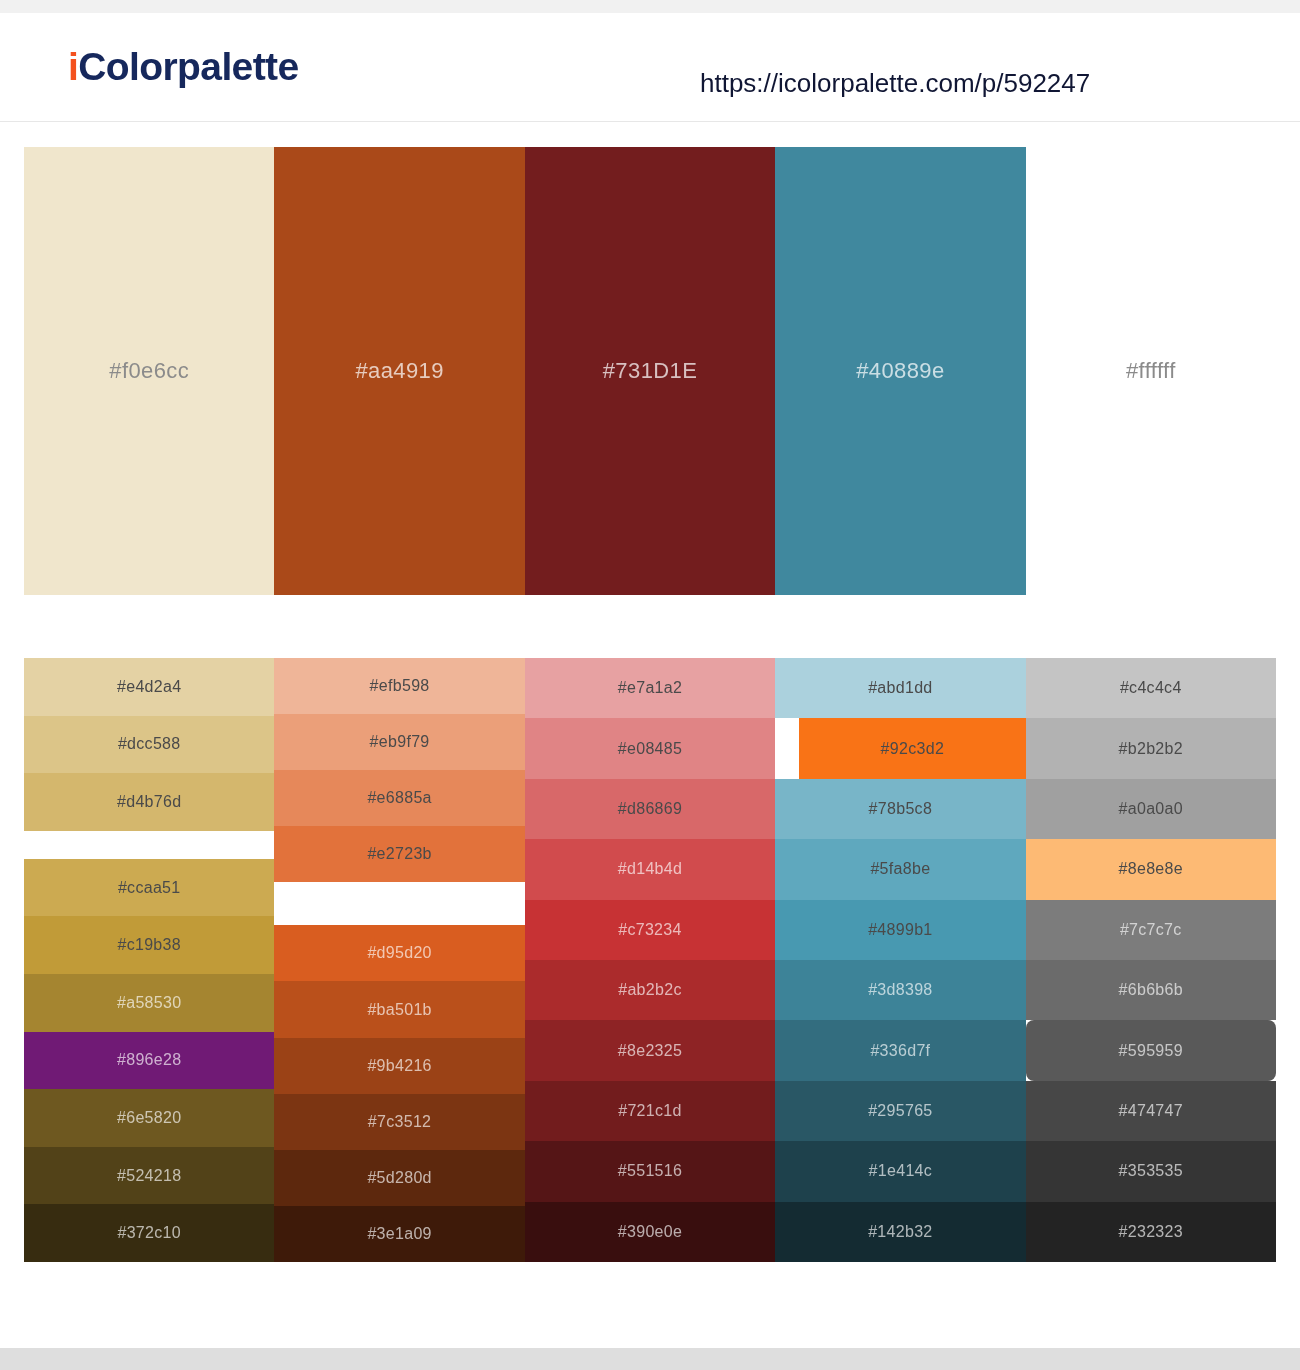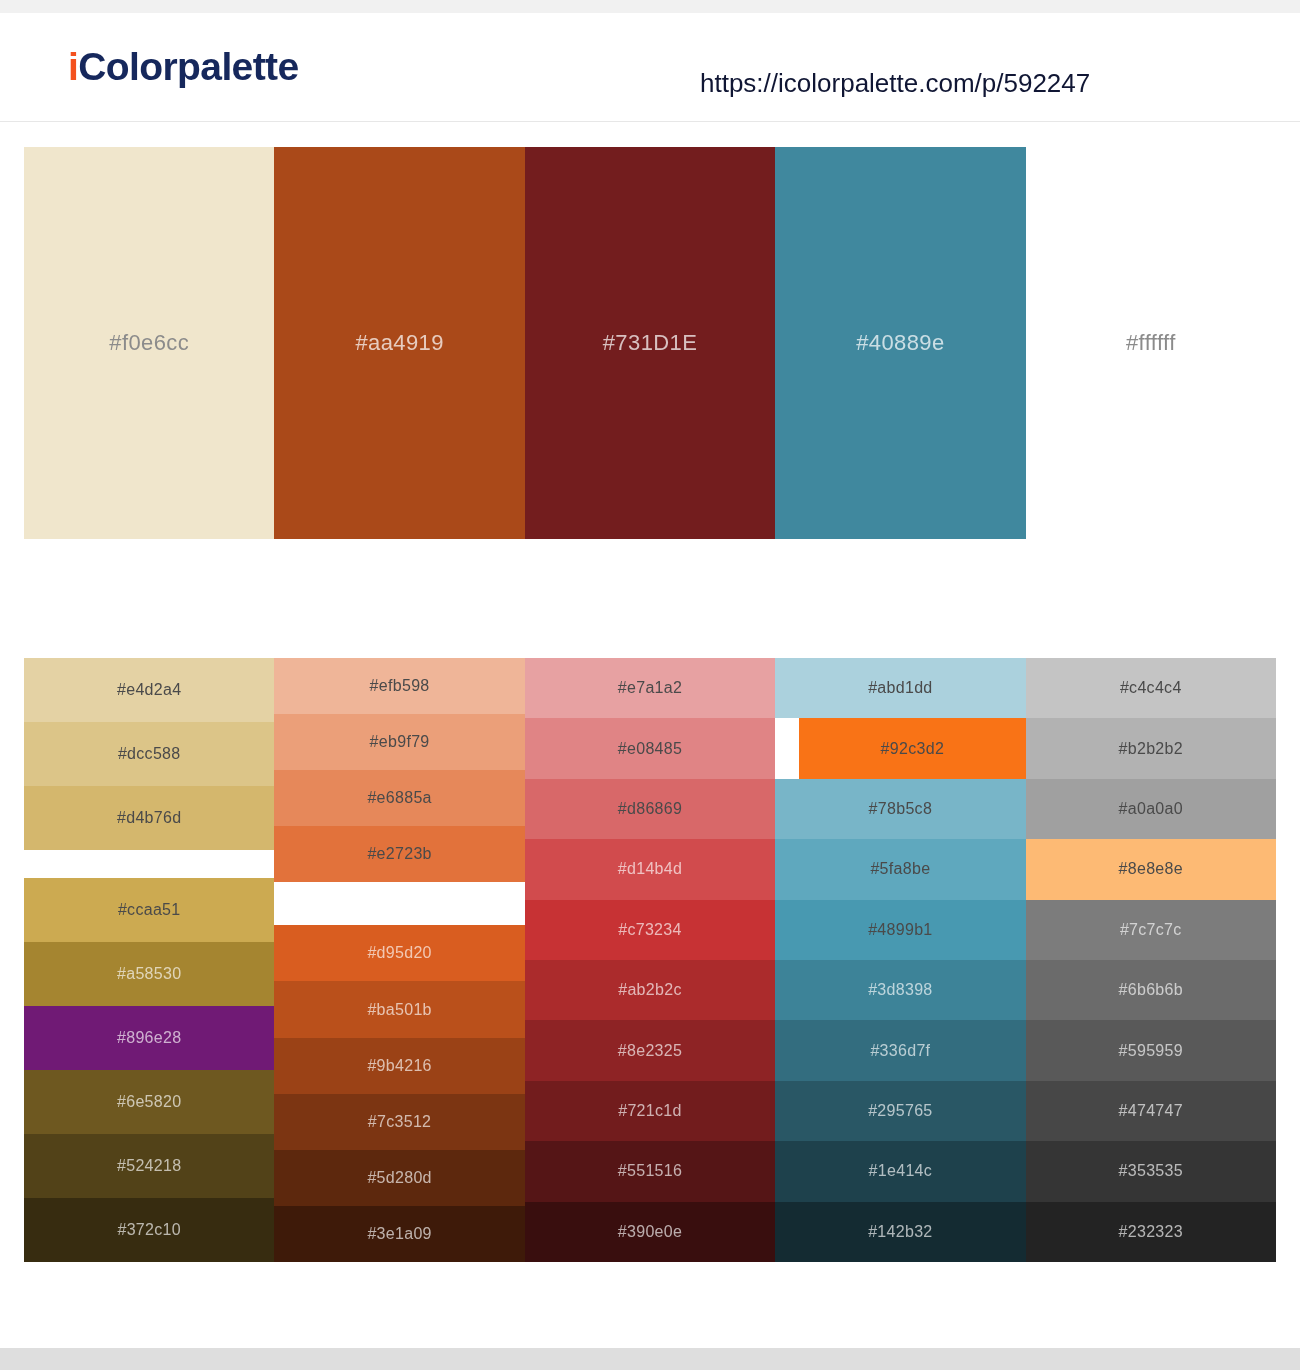--- a/index.html
+++ b/index.html
@@ -50,21 +50,21 @@
     white-space: nowrap;
     font-family: "Liberation Sans", sans-serif;
   }
 
   
   .main-palette {
     position: absolute;
     left: 24px;
     top: 147px;
     width: 1252px;
-    height: 392px;
+    height: 448px;
     display: flex;
   }
   .main-swatch {
     width: 251px;
     height: 100%;
     position: relative;
     display: flex;
     align-items: center;
     justify-content: center;
   }
@@ -142,20 +142,21 @@
       <span class="swatch-label">#ffffff</span>
     </div>
   </div>
 
 <div class="shades-grid">
     <div class="shade-col">
       <div class="shade-cell dark-text" style="background: rgb(228, 210, 164);">#e4d2a4</div>
       <div class="shade-cell dark-text" style="background: rgb(220, 197, 136);">#dcc588</div>
       <div class="shade-cell dark-text" style="background: rgb(212, 183, 109);">#d4b76d</div>
       <div class="shade-cell dark-text" style="background: rgb(204, 170, 81); margin-top: 28px;">#ccaa51</div>
+      <div class="shade-cell dark-text" style="background: rgb(193, 155, 56);">#c19b38</div>
       <div class="shade-cell light-text" style="background: rgb(165, 133, 48);">#a58530</div>
       <div class="shade-cell light-text" style="background: #701a75;">#896e28</div>
       <div class="shade-cell light-text" style="background: rgb(110, 88, 32);">#6e5820</div>
       <div class="shade-cell light-text" style="background: rgb(82, 66, 24);">#524218</div>
       <div class="shade-cell light-text" style="background: rgb(55, 44, 16);">#372c10</div>
     </div>
     <div class="shade-col">
       <div class="shade-cell dark-text" style="background: rgb(239, 181, 152);">#efb598</div>
       <div class="shade-cell dark-text" style="background: rgb(235, 159, 121);">#eb9f79</div>
       <div class="shade-cell dark-text" style="background: rgb(230, 136, 90);">#e6885a</div>
@@ -191,20 +192,20 @@
       <div class="shade-cell light-text" style="background: rgb(30, 65, 76);">#1e414c</div>
       <div class="shade-cell light-text" style="background: rgb(20, 43, 50);">#142b32</div>
     </div>
     <div class="shade-col">
       <div class="shade-cell dark-text" style="background: rgb(196, 196, 196);">#c4c4c4</div>
       <div class="shade-cell dark-text" style="background: rgb(178, 178, 178);">#b2b2b2</div>
       <div class="shade-cell dark-text" style="background: rgb(160, 160, 160);">#a0a0a0</div>
       <div class="shade-cell dark-text" style="background: #fdba74;">#8e8e8e</div>
       <div class="shade-cell light-text" style="background: rgb(124, 124, 124);">#7c7c7c</div>
       <div class="shade-cell light-text" style="background: rgb(107, 107, 107);">#6b6b6b</div>
-      <div class="shade-cell light-text" style="background: rgb(89, 89, 89);">#595959</div>
+      <div class="shade-cell light-text" style="background: rgb(89, 89, 89); border-radius: 8px;">#595959</div>
       <div class="shade-cell light-text" style="background: rgb(71, 71, 71);">#474747</div>
       <div class="shade-cell light-text" style="background: rgb(53, 53, 53);">#353535</div>
       <div class="shade-cell light-text" style="background: rgb(35, 35, 35);">#232323</div>
     </div>
   </div>
 
 <div class="bottom-strip"></div>
 
 </body></html>

